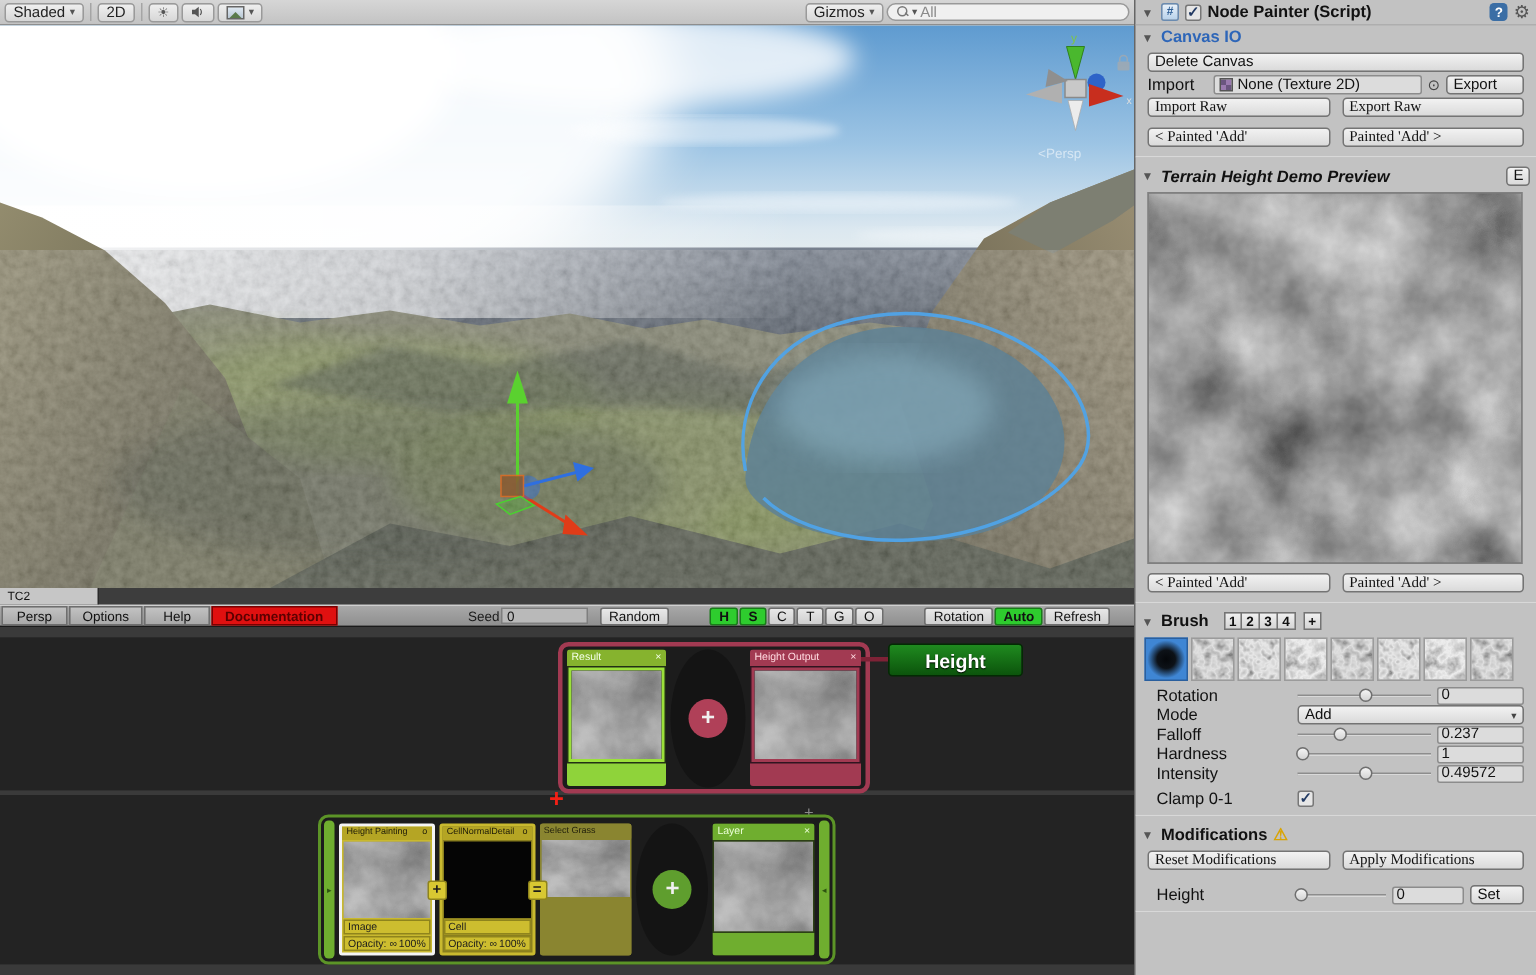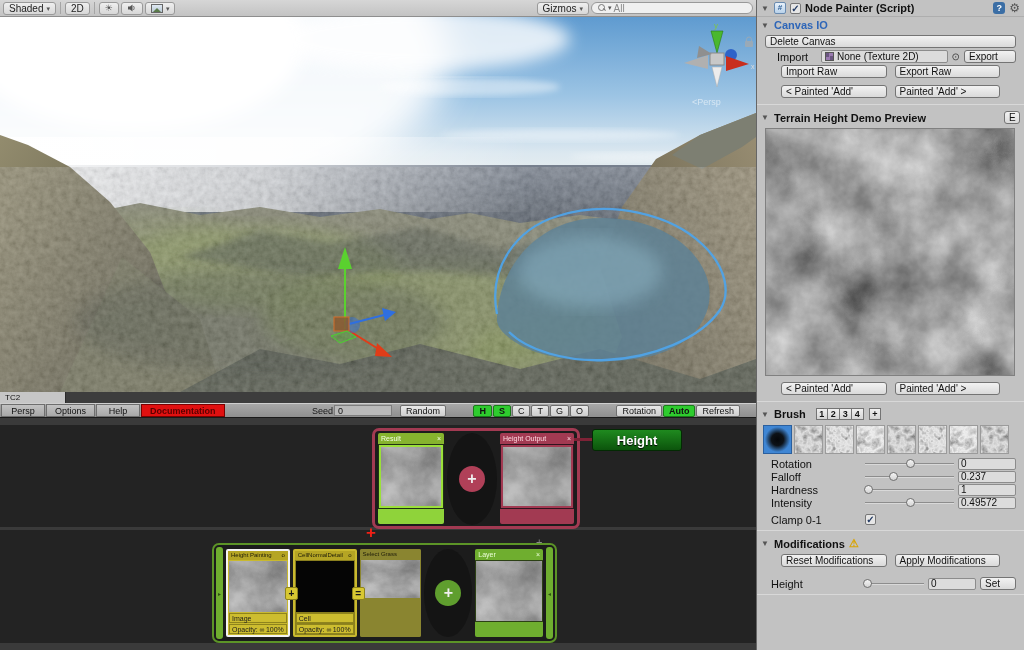--- a/index.html
+++ b/index.html
@@ -88,21 +88,21 @@
     text-align:center; line-height:12px; }
   .gear-icon { color:#555; font-size:12px; }
   .sec-header { display:flex; align-items:center; gap:4px; padding:2px 4px; font-weight:bold; }
   .sec-header.blue { color:#2e66b8; }
   .irow { display:flex; align-items:center; gap:4px; padding:1px 8px 1px 14px; height:13px; }
   .ilabel { width:90px; flex-shrink:0; }
   .btn { background:linear-gradient(#f2f2f2,#dadada); border:1px solid #747474; border-radius:3px; font-size:10px;
     height:13px; line-height:11px; text-align:left; color:#111; padding:0 4px; }
   .btn.block { display:block; margin:2px 8px; }
   .btn.half { flex:1; }
-  .btnrow { display:flex; gap:8px; padding:2px 24px; }
+  .btnrow { display:flex; gap:8px; padding:2px 8px;font-family:Liberation Serif, serif; }
   .objfield { flex:1; height:13px; background:#dcdcdc; border:1px solid #8c8c8c; border-radius:2px; display:flex;
     align-items:center; gap:3px; padding:0 3px; font-size:10px; overflow:hidden; white-space:nowrap; }
   .texmini { width:9px; height:9px; background:repeating-conic-gradient(#9a7ab0 0 25%, #6a5580 0 50%); border:1px solid #555; flex-shrink:0; }
   .picker { color:#444; font-size:10px; }
   .divider { height:1px; background:#9a9a9a; margin:4px 0; border-bottom:1px solid #d8d8d8; }
   .preview-box { margin:2px 8px; width:250px; height:248px; border:1px solid #808080; background:#777; overflow:hidden; }
   .preview-box svg { display:block; width:100%; height:100%; }
   .slotrow { display:flex; gap:0; margin-left:6px; }
   .slot { width:12px; height:12px; background:linear-gradient(#f0f0f0,#d5d5d5); border:1px solid #747474; font-size:9px;
     text-align:center; line-height:10px; }
@@ -487,21 +487,21 @@
       <span class="gear-icon"><span>⚙</span></span>
     </div>
 
     <div class="sec-header blue">
       <span class="fold">▼</span>
       <span>Canvas IO</span>
     </div>
 
     <div class="btn block">Delete Canvas</div>
 
-    <div class="irow" style="padding-left:20px;">
+    <div class="irow" style="padding-left:8px;">
       <span class="ilabel" style="width:40px;">Import</span>
       <div class="objfield">
         <span class="texmini"></span>
         <span>None (Texture 2D)</span>
       </div>
       <span class="picker"><span>⊙</span></span>
       <div class="btn" style="width:52px;">Export</div>
     </div>
 
     <div class="btnrow">
@@ -511,21 +511,21 @@
 
     <div class="btnrow" style="margin-top:3px;">
       <div class="btn half">&lt; Painted 'Add'</div>
       <div class="btn half">Painted 'Add' &gt;</div>
     </div>
 
     <div class="divider"></div>
 
     <div class="sec-header" style="display:flex;">
       <span class="fold">▼</span>
-      <span style="flex:1;">Terrain Height Demo Preview</span>
+      <span style="flex:1;font-style:italic;">Terrain Height Demo Preview</span>
       <div class="btn" style="width:16px; font-weight:normal;">E</div>
     </div>
 
     <div class="preview-box">
       <svg viewBox="0 0 250 250" preserveAspectRatio="none">
         <rect width="250" height="250" fill="#777"></rect>
         <rect width="250" height="250" filter="url(#clouds)"></rect>
       </svg>
     </div>
 
@@ -591,20 +591,27 @@
 
     <div class="irow">
       <span class="ilabel">Rotation</span>
       <div class="slider">
           <div class="track"></div>
           <div class="thumb" style="left:50%;"></div>
         </div>
       <input class="ival" value="0" style="">
     </div>
     <div class="irow">
+      <span class="ilabel">Mode</span>
+      <div class="popup">
+        <span>Add</span>
+        <span class="pcaret">▾</span>
+      </div>
+    </div>
+    <div class="irow">
       <span class="ilabel">Falloff</span>
       <div class="slider">
           <div class="track"></div>
           <div class="thumb" style="left:31%;"></div>
         </div>
       <input class="ival" value="0.237" style="">
     </div>
     <div class="irow">
       <span class="ilabel">Hardness</span>
       <div class="slider">

